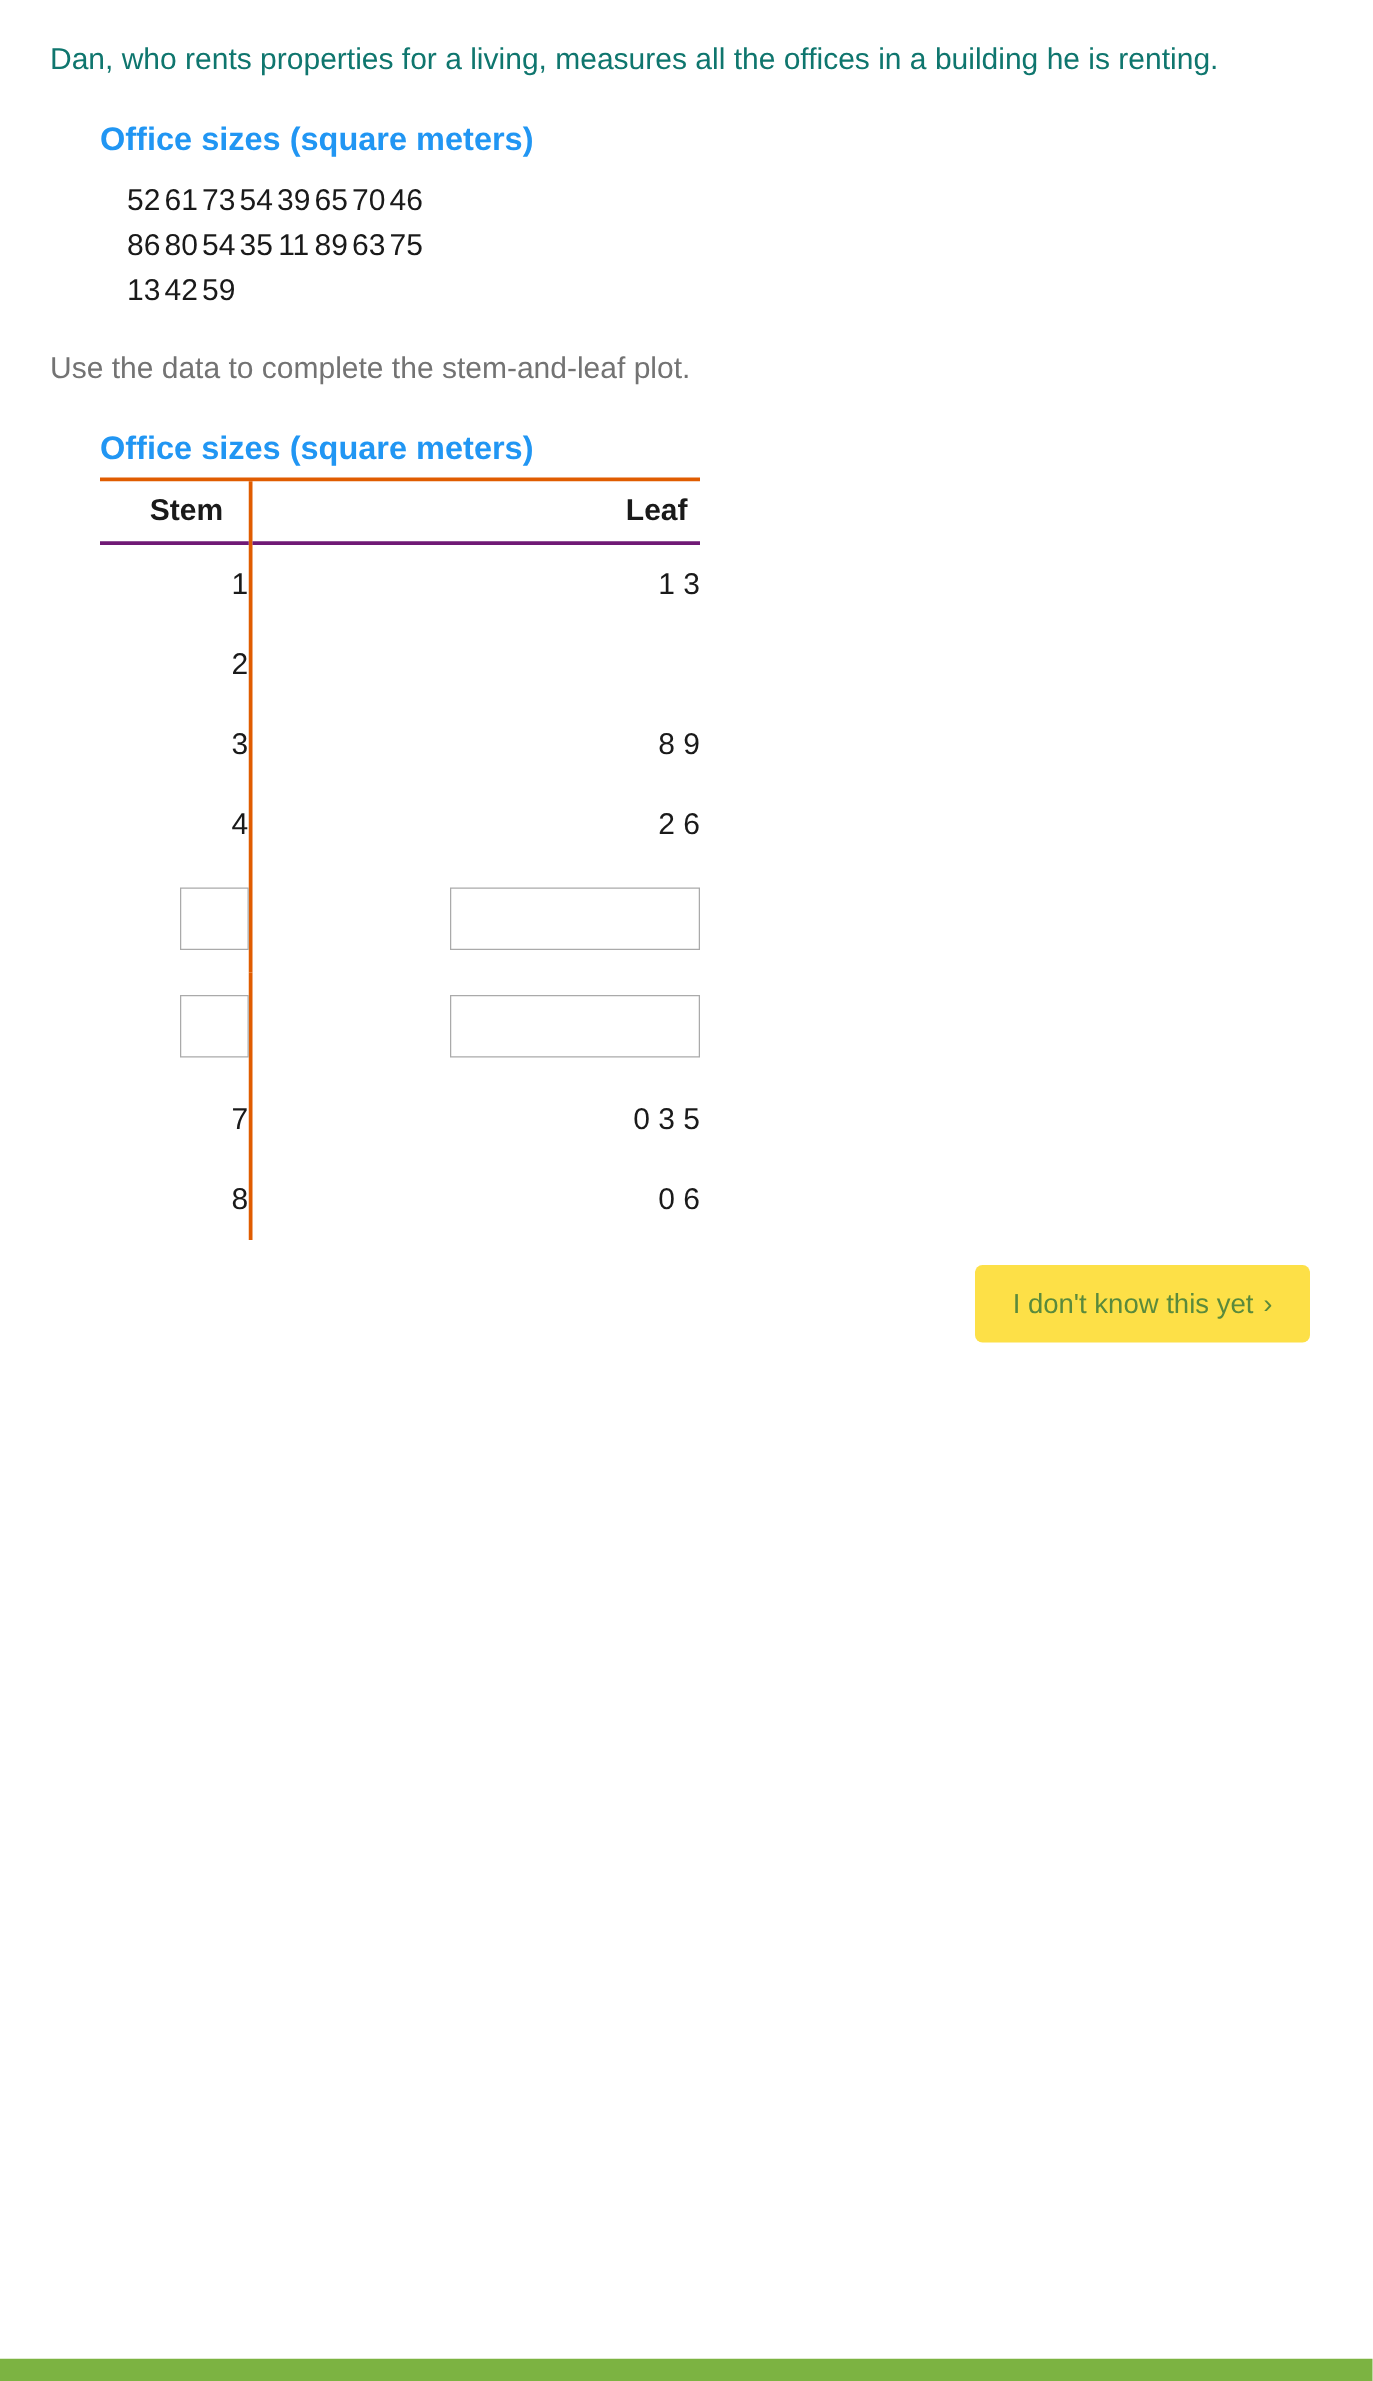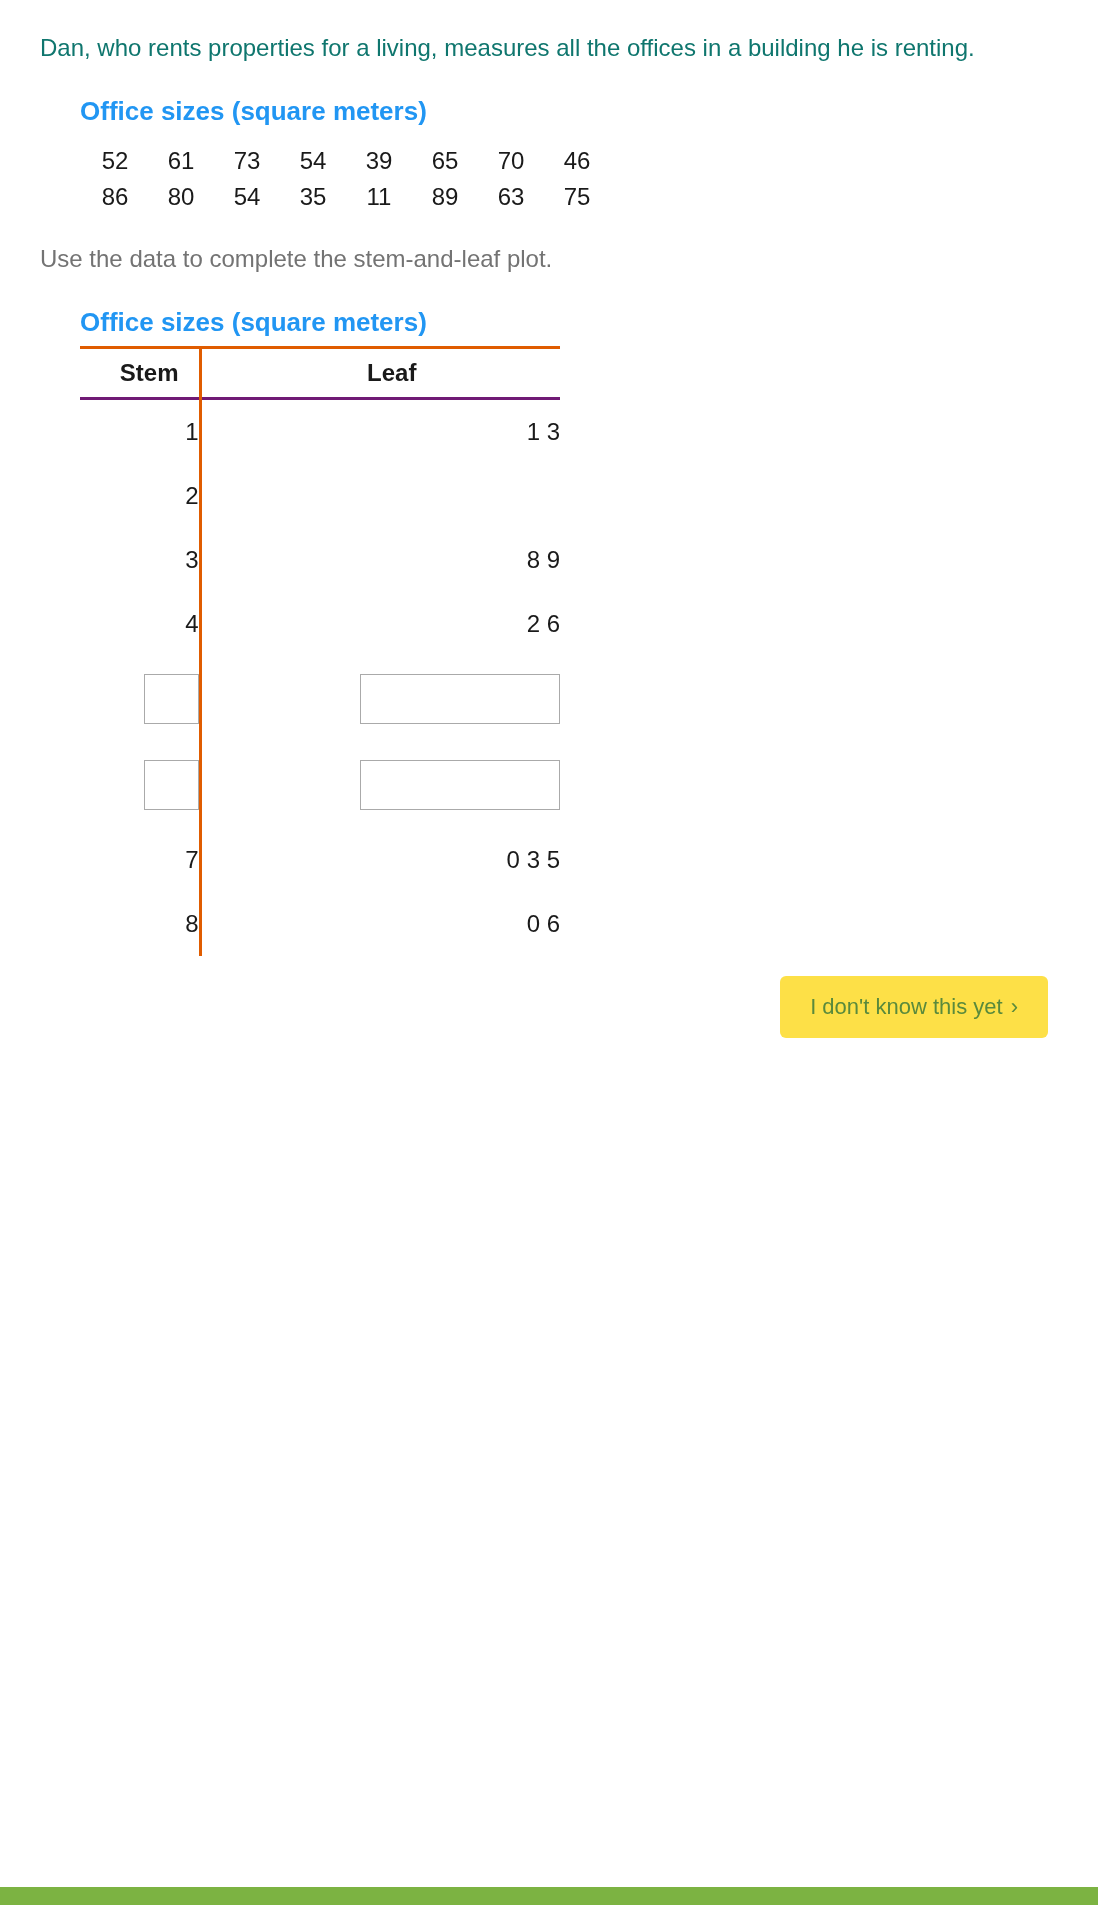--- a/index.html
+++ b/index.html
@@ -33,21 +33,20 @@
       margin-left: 40px;
     }
 
     .data-grid {
       margin-left: 60px;
       margin-bottom: 30px;
     }
 
     .data-row {
       display: flex;
-      gap: 36px;
       margin-bottom: 8px;
     }
 
     .data-cell {
       font-size: 24px;
       min-width: 30px;
       text-align: center;
     }
 
     .instruction-text {
@@ -84,21 +83,21 @@
 
     .stem-col-header {
       text-align: right;
       padding: 10px 20px 10px 10px;
       font-size: 24px;
       font-weight: bold;
       width: 120px;
     }
 
     .leaf-col-header {
-      text-align: center;
+      text-align: right;
       padding: 10px 10px 10px 32px;
       font-size: 24px;
       font-weight: bold;
       border-left: 3px solid #e05c00;
     }
 
     .stem-leaf-row td {
       padding: 18px 0;
       vertical-align: middle;
     }
@@ -188,20 +187,25 @@
   <div class="data-row">
     <span class="data-cell">86</span>
     <span class="data-cell">80</span>
     <span class="data-cell">54</span>
     <span class="data-cell">35</span>
     <span class="data-cell">11</span>
     <span class="data-cell">89</span>
     <span class="data-cell">63</span>
     <span class="data-cell">75</span>
   </div>
+  <div class="data-row">
+    <span class="data-cell">13</span>
+    <span class="data-cell">42</span>
+    <span class="data-cell">59</span>
+  </div>
 </div>
 
 <p class="instruction-text">Use the data to complete the stem-and-leaf plot.</p>
 
 <div class="stem-leaf-container">
   <div class="stem-leaf-title">Office sizes (square meters)</div>
   <table class="stem-leaf-table">
     <thead>
       <tr class="stem-leaf-header-row">
         <th class="stem-col-header">Stem</th>

